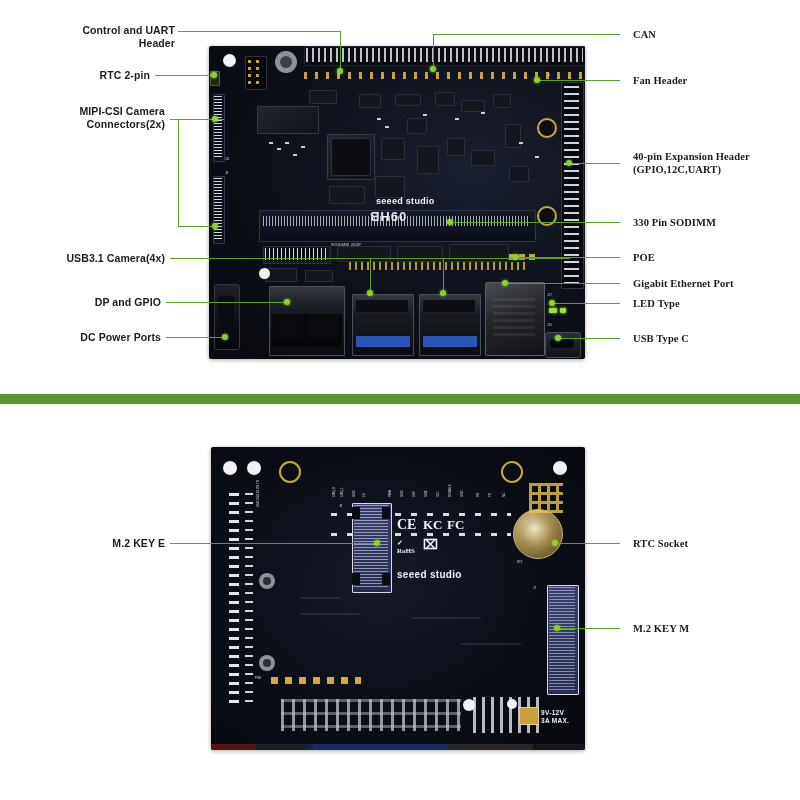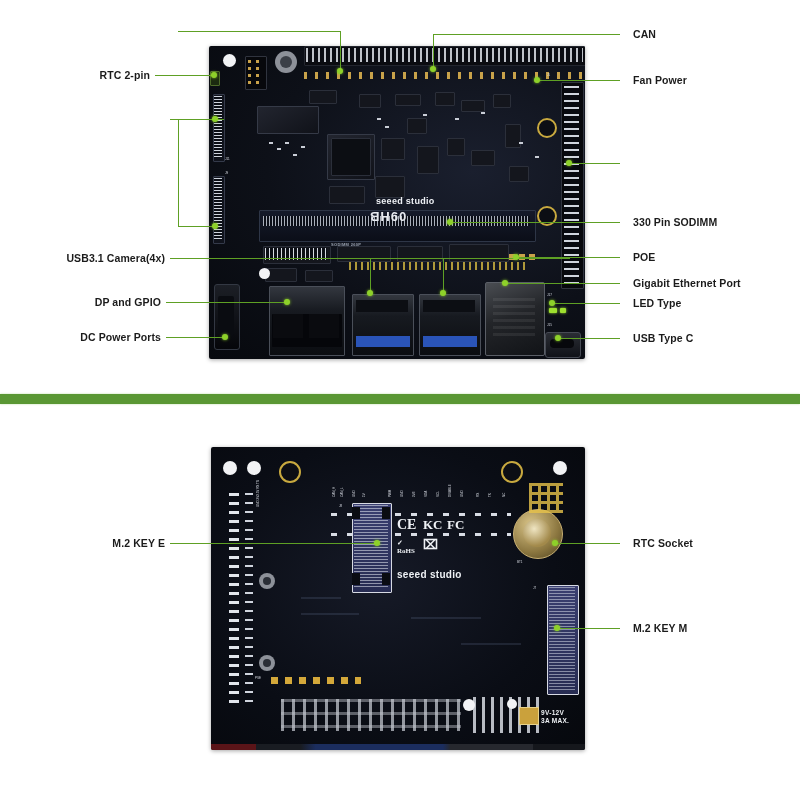--- a/index.html
+++ b/index.html
@@ -10,21 +10,21 @@
 
   
   .divider{position:absolute;left:0;width:800px;height:10px;
            background:#5a9734;box-shadow:0 0 2px rgba(120,190,70,.45);}
 
   
   .callout{position:absolute;font-size:10.5px;font-weight:bold;
            line-height:13px;letter-spacing:.1px;color:#1b1b1b;
            white-space:pre-line;}
   .callout.right-align{text-align:right;}
-  .callout.left-align{text-align:left;}
+  .callout.left-align{text-align:left;font-family:Liberation Serif, serif;}
 
   
   .lead{position:absolute;background:#5ea024;height:1.4px;}
   .lead.v{width:1.4px;height:auto;}
   .dot{position:absolute;width:6px;height:6px;border-radius:50%;
        background:#8ed12a;box-shadow:0 0 3px rgba(142,209,42,.9);}
 
   
   .board{position:absolute;background:#0b0d14;border-radius:2px;
          overflow:hidden;box-shadow:0 1px 4px rgba(0,0,0,.35);}
@@ -257,27 +257,33 @@
 
   <div class="lead" style="left:505px;top:283px;width:115px;"></div>
   <div class="dot" style="left:502px;top:280px;"></div>
 
   <div class="lead" style="left:552px;top:303px;width:68px;"></div>
   <div class="dot" style="left:549px;top:300px;"></div>
 
   <div class="lead" style="left:558px;top:338px;width:62px;"></div>
   <div class="dot" style="left:555px;top:335px;"></div>
 
+  <div class="callout right-align" style="left:20px;top:24px;width:155px;">Control and UART
+Header</div>
   <div class="callout right-align" style="left:20px;top:69px;width:130px;">RTC 2-pin</div>
+  <div class="callout right-align" style="left:20px;top:105px;width:145px;">MIPI-CSI Camera
+Connectors(2x)</div>
   <div class="callout right-align" style="left:20px;top:252px;width:145px;">USB3.1 Camera(4x)</div>
   <div class="callout right-align" style="left:20px;top:296px;width:141px;">DP and GPIO</div>
   <div class="callout right-align" style="left:20px;top:331px;width:141px;">DC Power Ports</div>
 
   <div class="callout left-align" style="left:633px;top:28px;width:160px;">CAN</div>
-  <div class="callout left-align" style="left:633px;top:74px;width:160px;">Fan Power</div>
+  <div class="callout left-align" style="left:633px;top:74px;width:160px;">Fan Header</div>
+  <div class="callout left-align" style="left:633px;top:150px;width:165px;">40-pin Expansion Header
+(GPIO,12C,UART)</div>
   <div class="callout left-align" style="left:633px;top:216px;width:160px;">330 Pin SODIMM</div>
   <div class="callout left-align" style="left:633px;top:251px;width:160px;">POE</div>
   <div class="callout left-align" style="left:633px;top:277px;width:160px;">Gigabit Ethernet Port</div>
   <div class="callout left-align" style="left:633px;top:297px;width:160px;">LED Type</div>
   <div class="callout left-align" style="left:633px;top:332px;width:160px;">USB Type C</div>
 
   <div class="divider" style="top:394px;"></div>
 
   <div class="board bot" style="left:211px;top:447px;width:374px;height:303px;">
 

